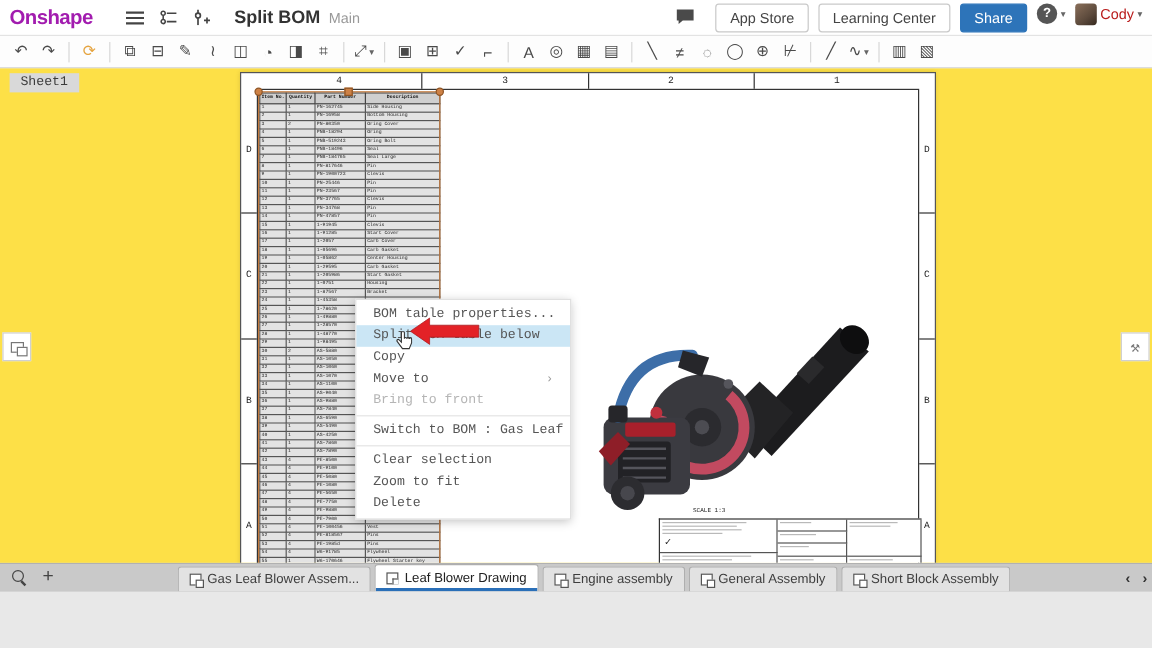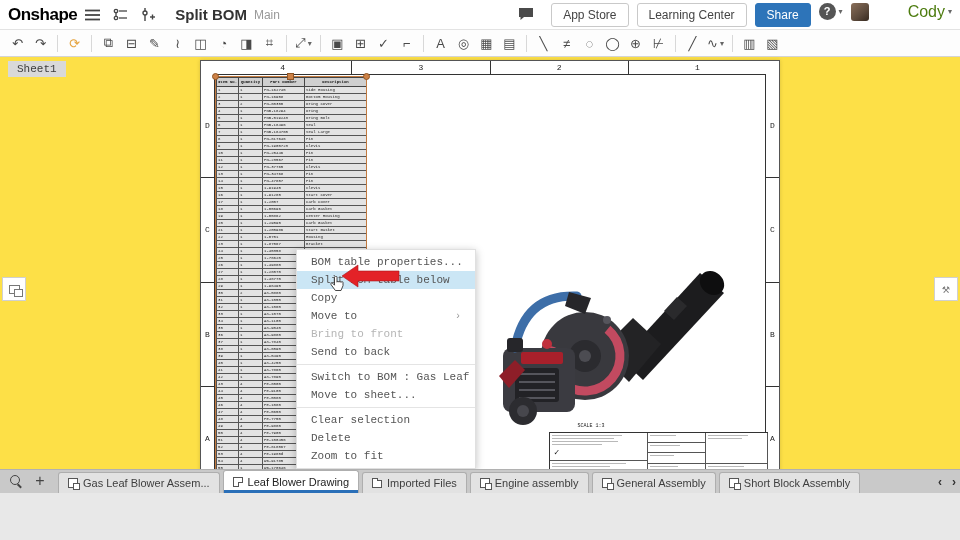--- a/index.html
+++ b/index.html
@@ -2,35 +2,35 @@
 <html><head>
 <meta charset="utf-8">
 <style>
   * { margin:0; padding:0; box-sizing:border-box; }
   html,body { width:960px; height:540px; overflow:hidden;
     font-family:"Liberation Sans","DejaVu Sans",sans-serif; background:#e8e8e8; }
 
   
   #topbar { height:30px; background:#fff; display:flex; align-items:center;
     padding:0 8px; border-bottom:1px solid #e3e3e3; }
-  #logo { color:#000000; font-weight:bold; font-size:17px; letter-spacing:-0.5px; margin-right:4px; }
+  #logo { color:#a21caf; font-weight:bold; font-size:17px; letter-spacing:-0.5px; margin-right:24px; }
   .hicon { width:22px; height:22px; display:flex; align-items:center; justify-content:center;
     margin-right:6px; cursor:pointer; }
   #doc-title { font-weight:bold; font-size:15px; color:#333; margin-left:10px; }
   #workspace { font-size:12px; color:#999; margin-left:7px; }
   #topbar-right { margin-left:auto; display:flex; align-items:flex-start; gap:8px; }
   .tb-btn { border:1px solid #c9c9c9; border-radius:3px; background:#fff; font-size:12px;
     color:#444; padding:4px 11px; cursor:pointer; }
   #share-btn { background:#2d74b9; border:1px solid #2d74b9; color:#fff; }
   #help-wrap,#user-wrap { display:flex; align-items:center; gap:3px; cursor:pointer; }
   #help-circle { width:17px; height:17px; border-radius:50%; background:#555; color:#fff;
     font-size:11px; font-weight:bold; display:flex; align-items:center; justify-content:center; }
   #avatar { width:18px; height:18px; border-radius:3px;
     background:linear-gradient(140deg,#8a6f5a 0%,#5c4a3c 60%,#36291f 100%); }
-  #user-name { font-size:16px; color:#4d7c0f;margin-left:36px; }
+  #user-name { font-size:12px; color:#b91c1c; }
   .caret { font-size:8px; color:#666; }
 
   
   #toolbar { height:27px; background:#fdfdfd; border-bottom:1px solid #d4d4d4;
     display:flex; align-items:center; padding:0 6px; }
   .tgroup { display:flex; align-items:center; }
   .tsep { width:1px; height:17px; background:#d8d8d8; margin:0 5px; }
   .tbtn { min-width:23px; height:22px; display:flex; align-items:center; justify-content:center;
     font-size:13px; color:#4a4a4a; cursor:pointer; border-radius:2px; padding:0 2px; }
   .tbtn.accent { color:#e5a440; }
@@ -115,21 +115,21 @@
   #tabbar { height:24px; background:#c9c9c9; display:flex; align-items:flex-end; padding:0 4px;
     border-top:1px solid #b1b1b1; }
   .tabbar-tool { width:24px; height:22px; display:flex; align-items:center; justify-content:center;
     color:#444; cursor:pointer; margin-bottom:1px; }
   #search-tabs-icon { position:relative; width:12px; height:12px; }
   #search-tabs-icon::before { content:""; position:absolute; left:0; top:0; width:8px; height:8px;
     border:1.5px solid #444; border-radius:50%; }
   #search-tabs-icon::after { content:""; position:absolute; right:0; bottom:0; width:5px; height:1.8px;
     background:#444; transform:rotate(45deg); }
   #plus-tab { font-size:16px; color:#444; }
-  #tabs { display:flex; align-items:flex-end; gap:3px; flex:1; overflow:hidden; margin-left:6px; }
+  #tabs { display:flex; align-items:flex-end; gap:3px; flex:1; overflow:hidden; margin-left:6px;justify-content:center; }
   .tab { height:21px; background:#e2e2e2; border:1px solid #aeaeae; border-bottom:none;
     border-radius:3px 3px 0 0; display:flex; align-items:center; gap:5px; padding:0 9px;
     font-size:11px; color:#3e3e3e; cursor:pointer; white-space:nowrap; }
   .tab.active { background:#fff; height:23px; box-shadow:inset 0 -3px 0 #2a6fb8; color:#222;margin-top:24px; }
   .ticon { position:relative; width:10px; height:10px; border:1.3px solid #555; background:#fff; flex:none; }
   .ticon.assembly::after { content:""; position:absolute; right:-3px; bottom:-3px; width:5px; height:5px;
     background:#fff; border:1.3px solid #555; }
   .ticon.drawing::after { content:""; position:absolute; right:-1px; bottom:-1px; width:4px; height:4px;
     border-left:1.3px solid #555; border-top:1.3px solid #555; background:#fff; }
   .ticon.folder { height:8px; margin-top:2px; }
@@ -764,39 +764,33 @@
       <div class="menu-item">
         <span>Copy</span>
       </div>
       <div class="menu-item">
         <span>Move to</span>
         <span class="sub-arrow">›</span>
       </div>
       <div class="menu-item disabled">
         <span>Bring to front</span>
       </div>
-      <div class="menu-item">
-        <span>Send to back</span>
-      </div>
       <div class="menu-sep"></div>
       <div class="menu-item">
         <span>Switch to BOM : Gas Leaf Blower Asse...</span>
       </div>
-      <div class="menu-item">
-        <span>Move to sheet...</span>
-      </div>
       <div class="menu-sep"></div>
       <div class="menu-item">
         <span>Clear selection</span>
       </div>
       <div class="menu-item">
+        <span>Zoom to fit</span>
+      </div>
+      <div class="menu-item">
         <span>Delete</span>
-      </div>
-      <div class="menu-item">
-        <span>Zoom to fit</span>
       </div>
     </div>
 
   <div id="red-arrow">
     <svg width="58" height="24" viewBox="0 0 58 24">
       <polygon points="0,12 16,1 16,7 57,7 57,17 16,17 16,23" fill="#e32227" stroke="#a8171c" stroke-width="0.6"></polygon>
     </svg>
   </div>
 
   <div id="cursor">
@@ -814,24 +808,20 @@
   <div id="tabs">
       <div class="tab">
         <span class="ticon assembly"></span>
         <span>Gas Leaf Blower Assem...</span>
       </div>
       <div class="tab active">
         <span class="ticon drawing"></span>
         <span>Leaf Blower Drawing</span>
       </div>
       <div class="tab">
-        <span class="ticon folder"></span>
-        <span>Imported Files</span>
-      </div>
-      <div class="tab">
         <span class="ticon assembly"></span>
         <span>Engine assembly</span>
       </div>
       <div class="tab">
         <span class="ticon assembly"></span>
         <span>General Assembly</span>
       </div>
       <div class="tab">
         <span class="ticon assembly"></span>
         <span>Short Block Assembly</span>

